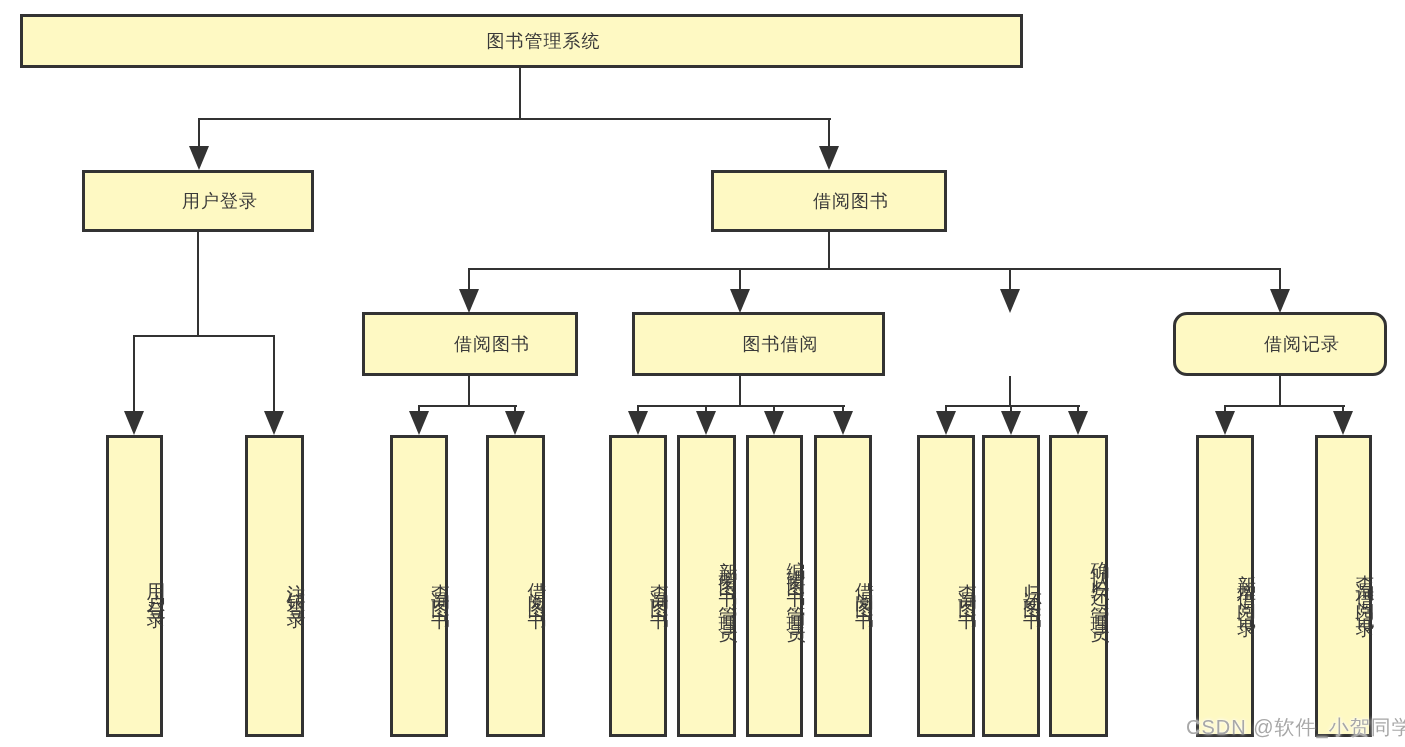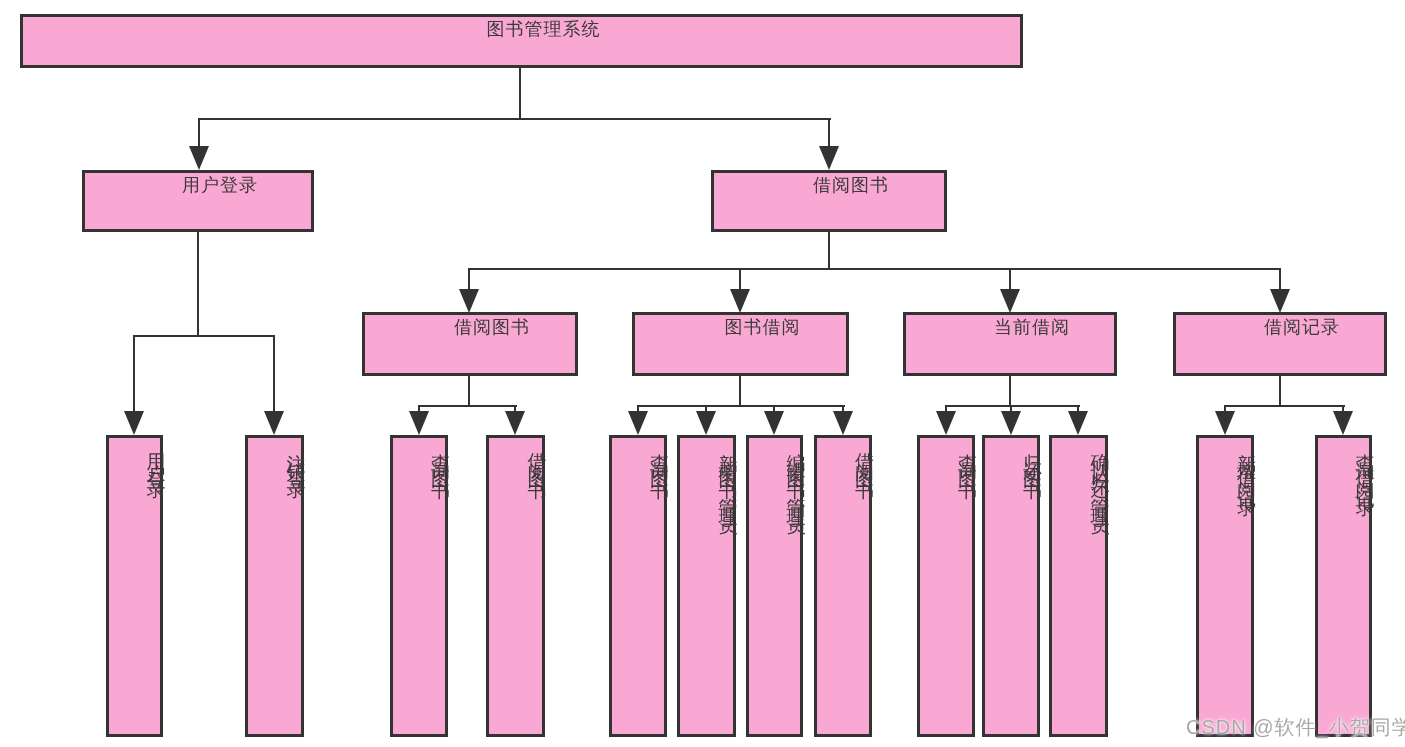--- a/index.html
+++ b/index.html
@@ -7,23 +7,23 @@
     position:relative;
     width:1405px;height:747px;
     background:#ffffff;
     font-family:"Liberation Sans",sans-serif;
     overflow:hidden;
   }
   .box{
     position:absolute;
     box-sizing:border-box;
     border:3px solid #333333;
-    background:#f9a8d4;
+    background:#fef9c3;
     display:flex;
-    align-items:flex-start;
+    align-items:center;
     justify-content:center;
     color:#3a3a3a;
     padding-left:44px;
   }
   .hbox{font-size:18px;letter-spacing:1px;font-weight:400;}
   .vbox{font-size:19px;}
   .vbox .vtext{
     writing-mode:vertical-rl;
     text-orientation:mixed;
     letter-spacing:9px;
@@ -84,27 +84,24 @@
   <div class="line" style="left:739px;top:268px;width:2px;height:25px;"></div>
   <div class="arrow" style="left:730px;top:289px;"></div>
   <div class="line" style="left:1009px;top:268px;width:2px;height:25px;"></div>
   <div class="arrow" style="left:1000px;top:289px;"></div>
   <div class="line" style="left:1279px;top:268px;width:2px;height:25px;"></div>
   <div class="arrow" style="left:1270px;top:289px;"></div>
 
   <div class="box hbox" style="left:362px;top:312px;width:216px;height:64px;">
     <span>借阅图书</span>
   </div>
-  <div class="box hbox" style="left:632px;top:312px;width:217px;height:64px;font-family:Liberation Serif, serif;">
+  <div class="box hbox" style="left:632px;top:312px;width:253px;height:64px;font-family:Liberation Serif, serif;">
     <span>图书借阅</span>
   </div>
-  <div class="box hbox" style="left:903px;top:312px;width:214px;height:64px;">
-    <span>当前借阅</span>
-  </div>
-  <div class="box hbox" style="left:1173px;top:312px;width:214px;height:64px;">
+  <div class="box hbox" style="left:1173px;top:312px;width:214px;height:64px;border-radius:14px;">
     <span>借阅记录</span>
   </div>
 
   <div class="line" style="left:468px;top:376px;width:2px;height:31px;"></div>
   <div class="line" style="left:418px;top:405px;width:99px;height:2px;"></div>
   <div class="line" style="left:418px;top:405px;width:2px;height:10px;"></div>
   <div class="arrow" style="left:409px;top:411px;"></div>
   <div class="line" style="left:514px;top:405px;width:2px;height:10px;"></div>
   <div class="arrow" style="left:505px;top:411px;"></div>
 

